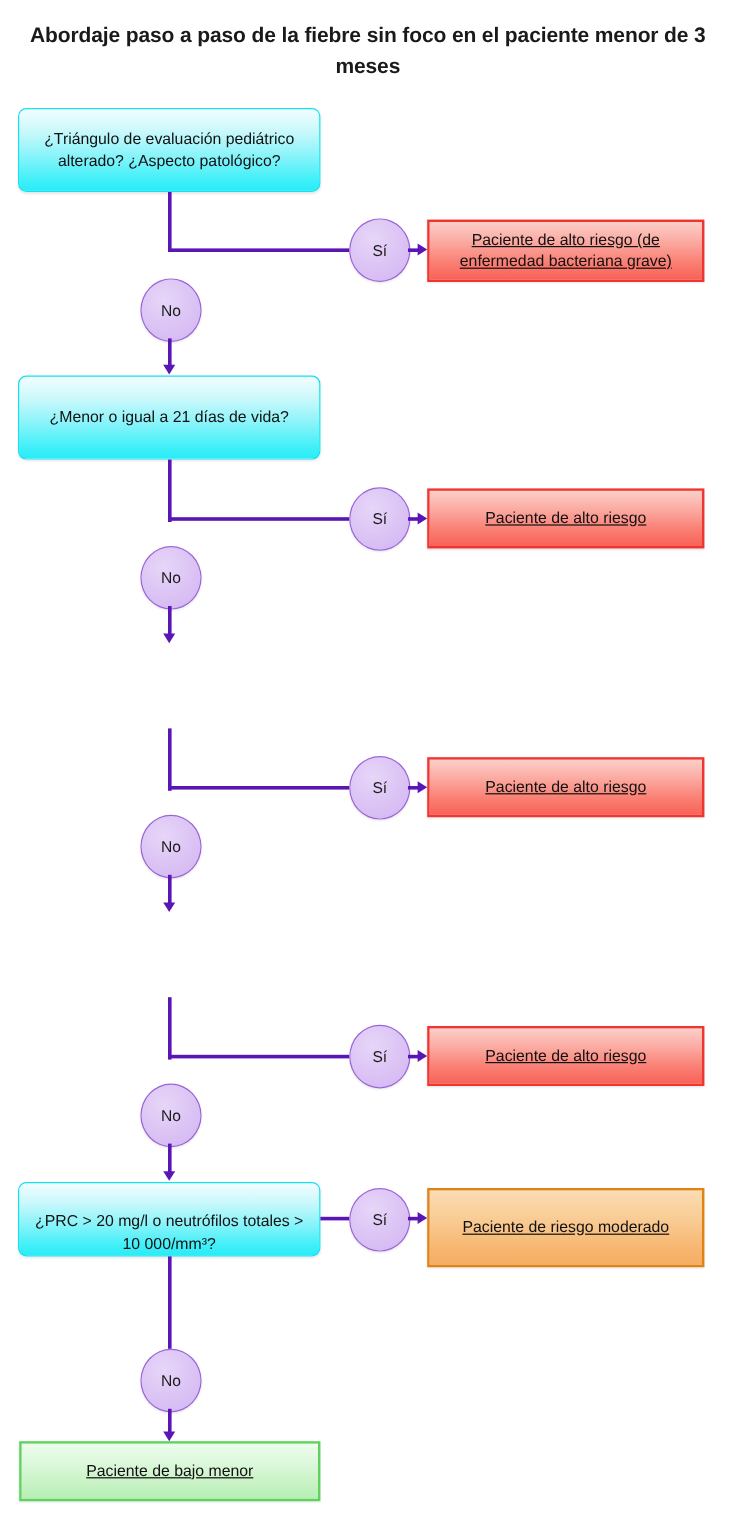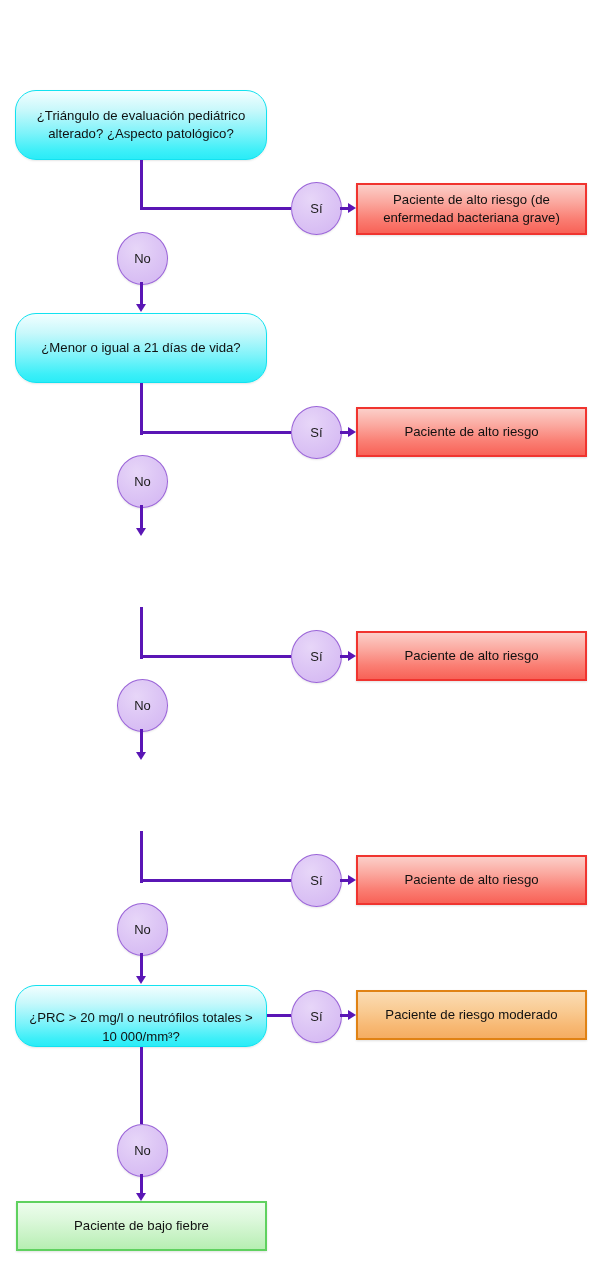--- a/index.html
+++ b/index.html
@@ -15,37 +15,38 @@
     position:absolute;left:0;top:16px;width:613px;
     text-align:center;
     font-size:17.5px;font-weight:bold;color:#1a1a1a;
     line-height:26px;letter-spacing:-0.1px;
   }
 
   
   .dbox{
     position:absolute;
     border:1.4px solid #12e2f0;
-    border-radius:21px;
+    border-radius:7px;
     background:linear-gradient(to bottom,#f2feff 0%,#c8f8fb 28%,#7df3fa 62%,#3deff8 88%,#2aecf7 100%);
     box-shadow:0 1px 2px rgba(0,0,0,.10);
     display:flex;align-items:center;justify-content:center;
     text-align:center;
     font-size:13.2px;color:#111;line-height:18.5px;
     padding:0 12px;box-sizing:border-box;
   }
 
   
   .obox{
     position:absolute;
     display:flex;align-items:center;justify-content:center;
     text-align:center;
     font-size:13.2px;color:#111;line-height:18.5px;
     padding:0 10px;box-sizing:border-box;
     box-shadow:0 1px 2px rgba(0,0,0,.12);
+    text-decoration:underline;
   }
   .obox.red{
     border:2px solid #f0342f;
     background:linear-gradient(to bottom,#fbcfc9 0%,#fba9a0 35%,#fa7f74 70%,#f86257 100%);
   }
   .obox.orange{
     border:2px solid #e08214;
     background:linear-gradient(to bottom,#fbdcb4 0%,#f9cb93 40%,#f7b873 75%,#f5ad62 100%);
   }
   .obox.green{
@@ -84,20 +85,21 @@
     display:flex;align-items:center;justify-content:center;
     font-size:13px;color:#1a1a1a;
     box-shadow:0 1px 2px rgba(0,0,0,.10);
   }
 </style>
 </head>
 <body>
 
 <div id="root">
 
+  <div class="title">Abordaje paso a paso de la fiebre sin foco en el paciente menor de 3 meses</div>
 
   <div class="dbox" style="left:15px;top:90px;width:252px;height:70px;">
     <span>¿Triángulo de evaluación pediátrico alterado? ¿Aspecto patológico?</span>
   </div>
 
   <div class="vline" style="left:140px;top:160px;height:50px;"></div>
 
   <div class="hline" style="left:140px;top:207px;width:151px;"></div>
   <div class="bubble" style="left:291px;top:182px;width:49px;height:51px;">
     <span>Sí</span>
@@ -179,28 +181,28 @@
     <span>¿PRC &gt; 20 mg/l o neutrófilos totales &gt; 10 000/mm³?</span>
   </div>
 
   <div class="hline" style="left:267px;top:1014px;width:24px;"></div>
   <div class="bubble" style="left:291px;top:990px;width:49px;height:51px;">
     <span>Sí</span>
   </div>
   <div class="hline" style="left:340px;top:1014px;width:10px;"></div>
   <div class="arrow-right" style="left:348px;top:1010px;"></div>
 
-  <div class="obox orange" style="left:356px;top:990px;width:231px;height:50px;">
+  <div class="obox orange" style="left:356px;top:990px;width:231px;height:66px;">
     <span>Paciente de riesgo moderado</span>
   </div>
 
   <div class="vline" style="left:140px;top:1047px;height:77px;"></div>
   <div class="bubble" style="left:117px;top:1124px;width:49px;height:51px;">
     <span>No</span>
   </div>
   <div class="vline" style="left:140px;top:1174px;height:22px;"></div>
   <div class="arrow-down" style="left:136px;top:1193px;"></div>
 
   <div class="obox green" style="left:16px;top:1201px;width:251px;height:50px;">
-    <span>Paciente de bajo fiebre</span>
+    <span>Paciente de bajo menor</span>
   </div>
 
 </div>
 
 </body></html>

